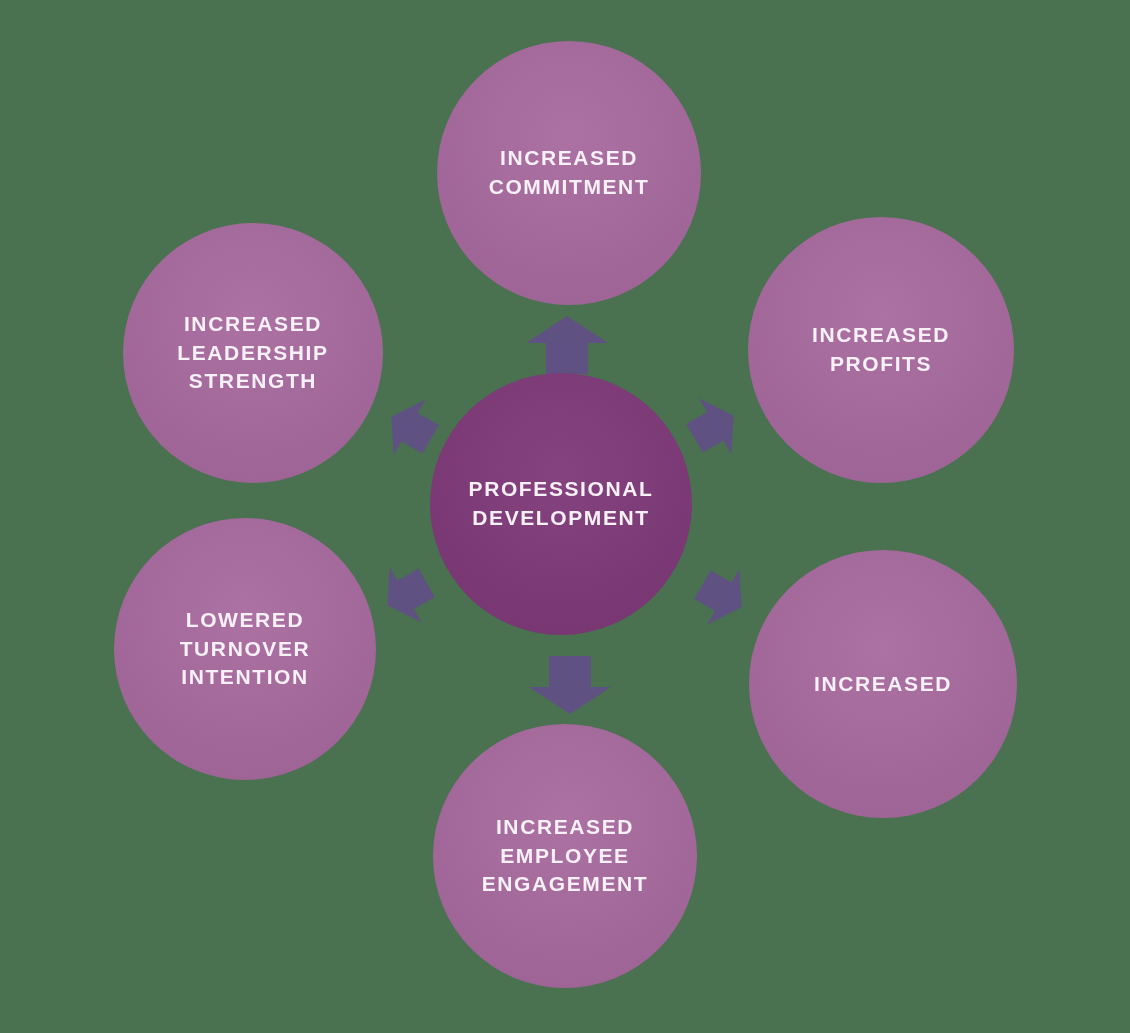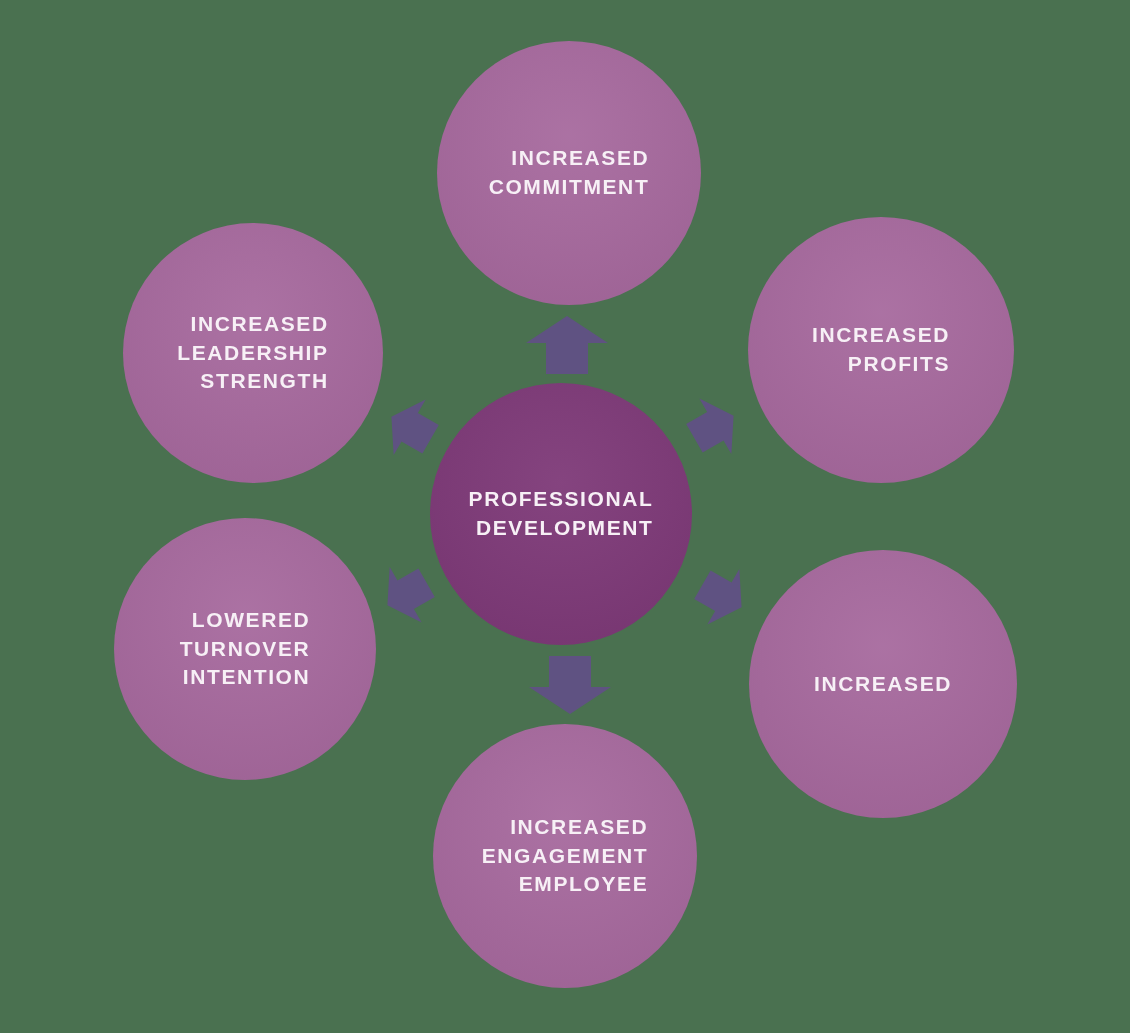--- a/index.html
+++ b/index.html
@@ -31,21 +31,21 @@
   }
   .arrow polygon {
     fill: var(--arrow);
   }
   .circle {
     position: absolute;
     border-radius: 50%;
     display: flex;
     align-items: center;
     justify-content: center;
-    text-align: right;
+    text-align: center;
   }
   .circle.outer {
     background-color: var(--outer-circle);
     background-image: radial-gradient(circle at 50% 36%, rgba(255,255,255,0.07), rgba(0,0,0,0.05) 95%);
   }
   .circle.center-node {
     background-color: var(--center-circle);
     background-image: radial-gradient(circle at 50% 38%, rgba(255,255,255,0.06), rgba(0,0,0,0.06) 95%);
   }
   .label {
@@ -53,21 +53,21 @@
     font-weight: 700;
     font-size: 21px;
     line-height: 1.38;
     letter-spacing: 1.6px;
     text-transform: uppercase;
     display: flex;
     flex-direction: column;
     padding: 0 18px;
   }
   
-  .node-center       { left: 430px; top: 383px; width: 262px; height: 262px; }
+  .node-center       { left: 430px; top: 373px; width: 262px; height: 262px; }
   .node-top          { left: 437px; top:  41px; width: 264px; height: 264px; }
   .node-top-right    { left: 748px; top: 217px; width: 266px; height: 266px; }
   .node-bottom-right { left: 749px; top: 550px; width: 268px; height: 268px; }
   .node-bottom       { left: 433px; top: 724px; width: 264px; height: 264px; }
   .node-bottom-left  { left: 114px; top: 518px; width: 262px; height: 262px; }
   .node-top-left     { left: 123px; top: 223px; width: 260px; height: 260px; }
 </style>
 </head>
 <body>
 
@@ -117,22 +117,22 @@
 
   <div class="circle outer node-bottom-right">
     <div class="label">
       <span>INCREASED</span>
     </div>
   </div>
 
   <div class="circle outer node-bottom">
     <div class="label">
       <span>INCREASED</span>
+      <span>EMPLOYEE</span>
       <span>ENGAGEMENT</span>
-      <span>EMPLOYEE</span>
     </div>
   </div>
 
   <div class="circle outer node-bottom-left">
     <div class="label">
       <span>LOWERED</span>
       <span>TURNOVER</span>
       <span>INTENTION</span>
     </div>
   </div>

